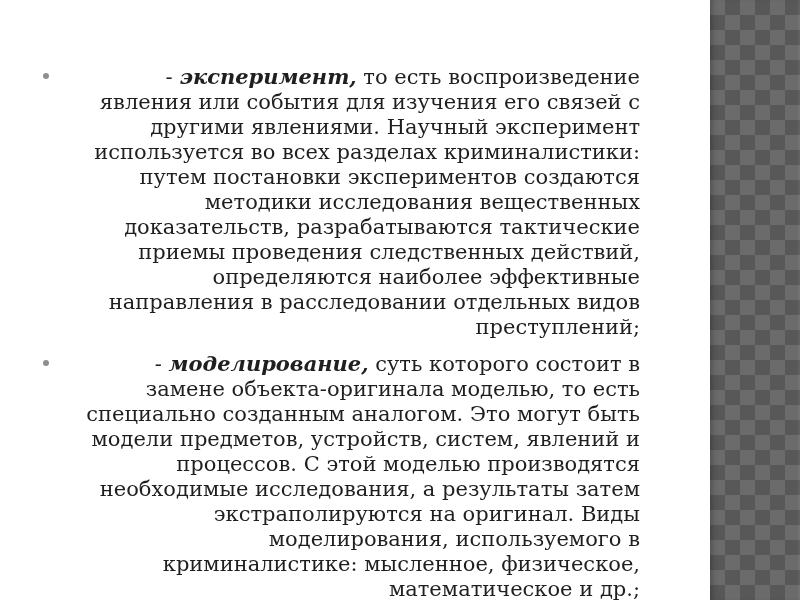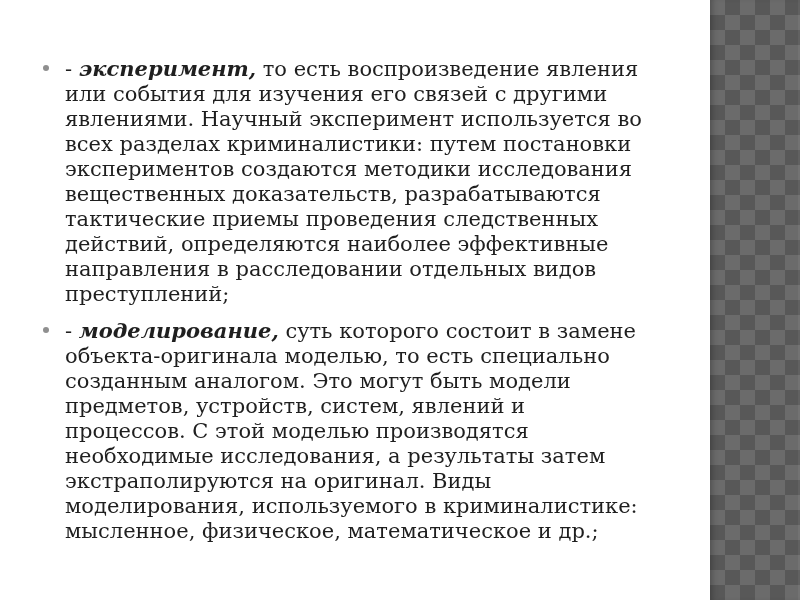--- a/index.html
+++ b/index.html
@@ -50,21 +50,22 @@
   .bullet-dot {
     position: absolute;
     left: 1px;
     top: 9px;
     width: 6px;
     height: 6px;
     border-radius: 50%;
     background: #8f8f8f;
   }
   .bullet-text {
-    margin: 0;
+    margin: 8px;
+    text-align: right;
   }
   .term {
     font-weight: bold;
     font-style: italic;
   }
 </style>
 </head>
 <body>
 
 <div class="slide">

